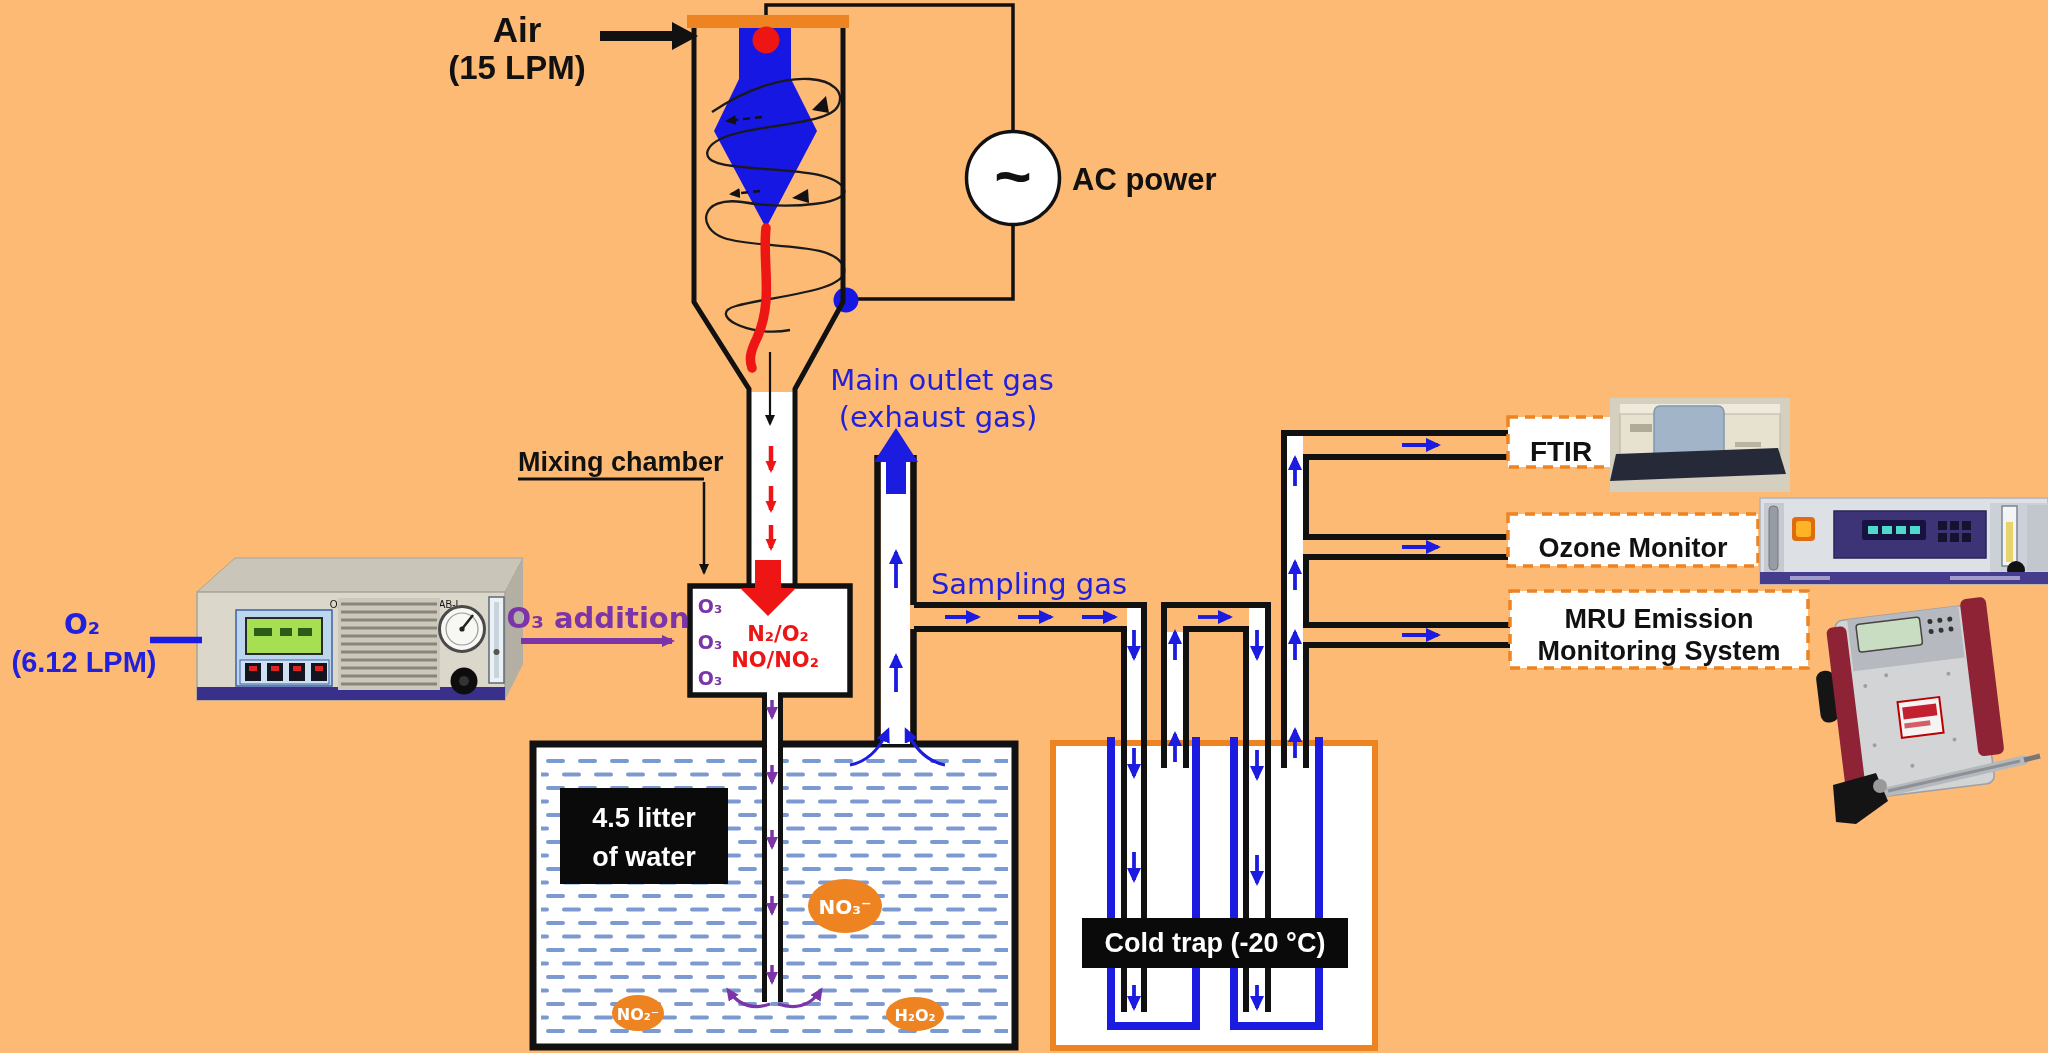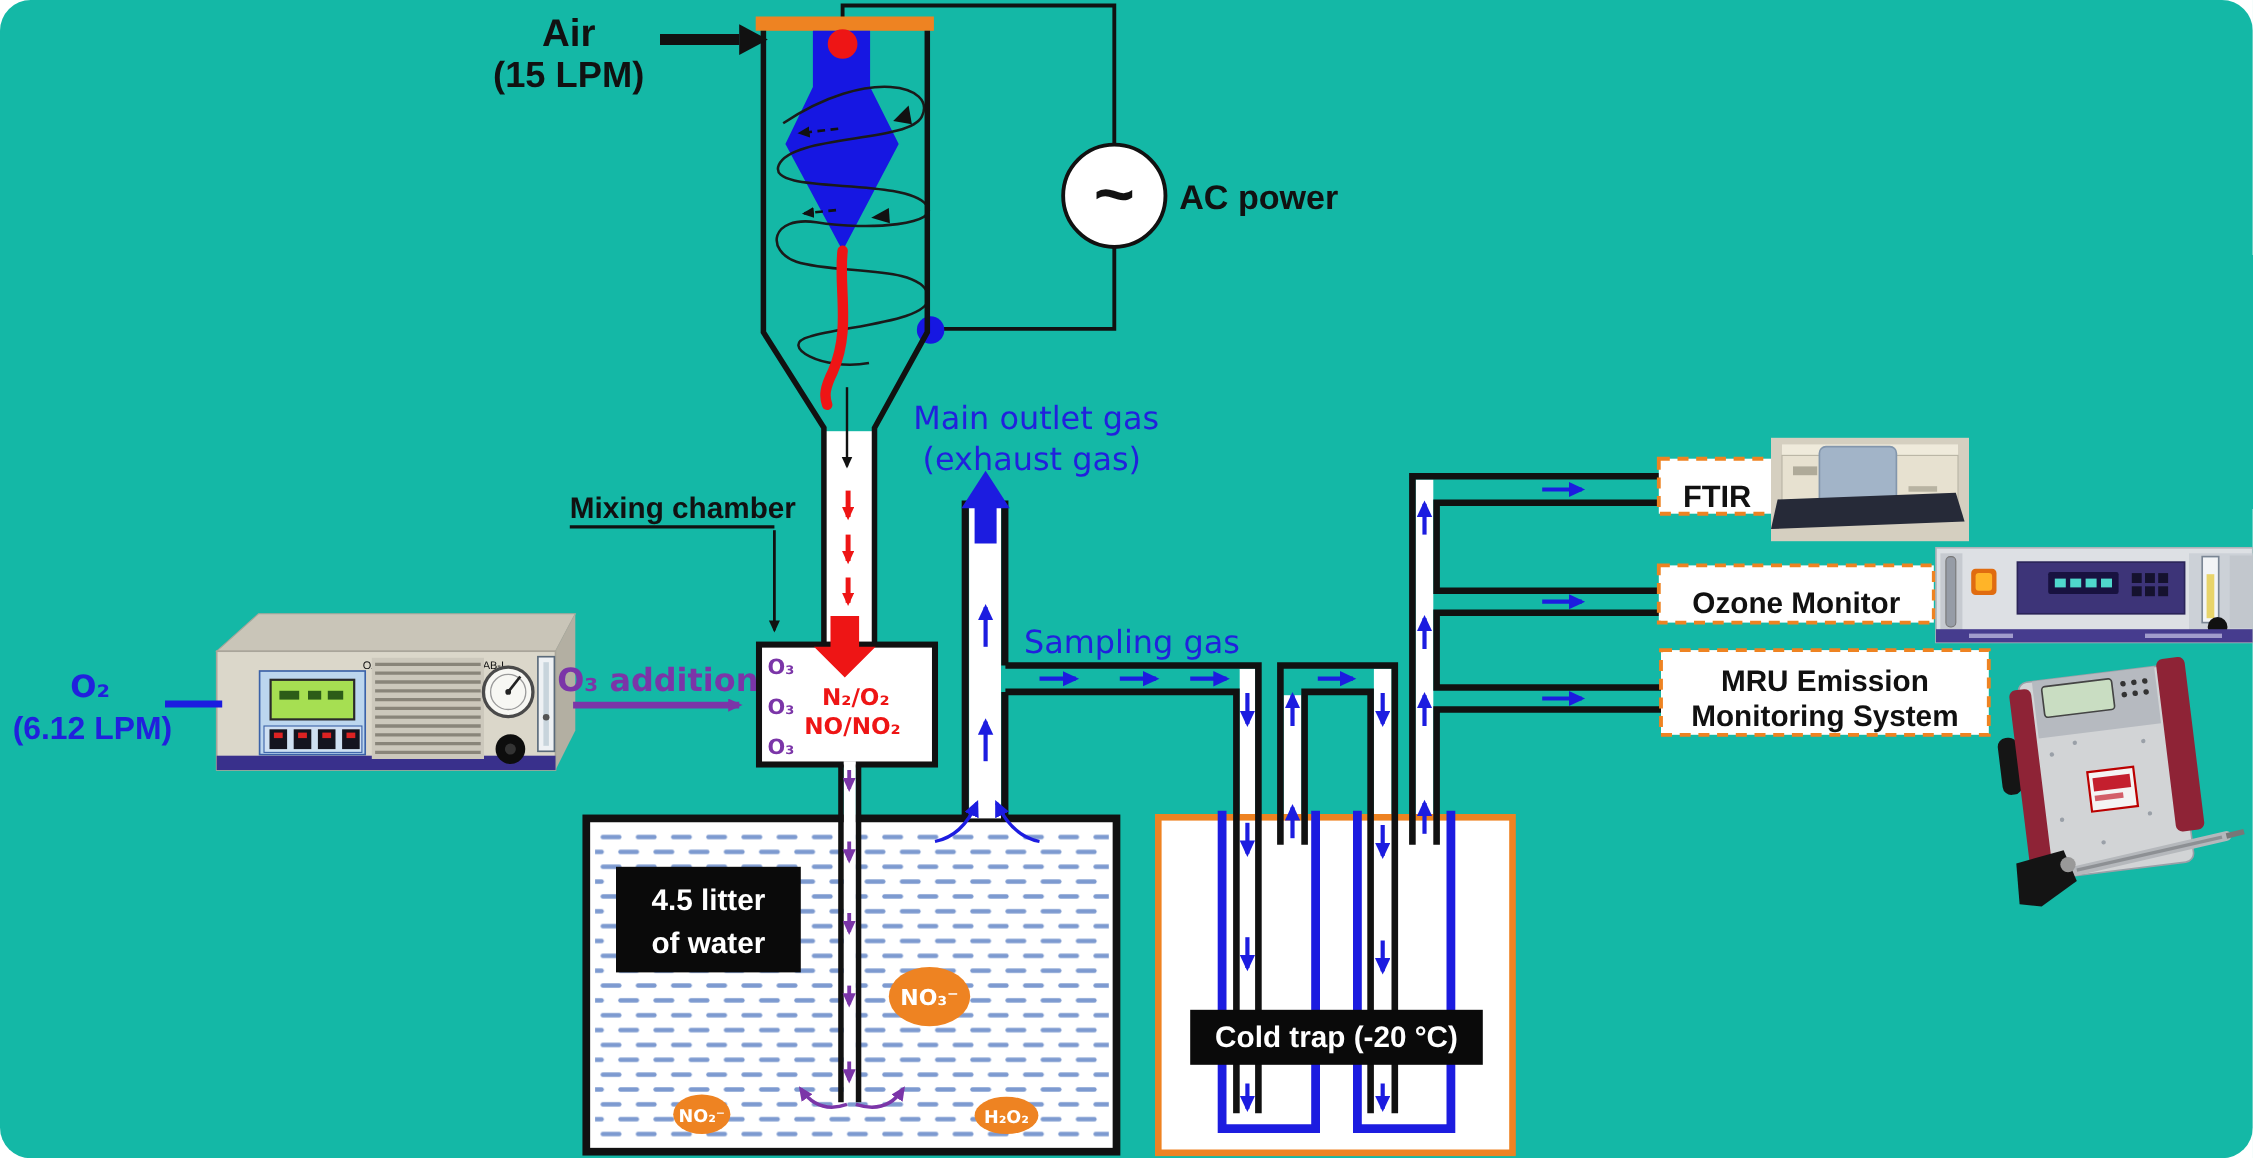--- a/index.html
+++ b/index.html
@@ -1,16 +1,16 @@
 <!DOCTYPE html>
 <html><head>
 <meta charset="utf-8">
 <style>
   html,body{margin:0;padding:0;background:#ffffff;}
-  .stage{position:relative;width:2048px;height:1053px;background:#14b8a6;overflow:hidden;border-radius:28px;}
+  .stage{position:relative;width:2048px;height:1053px;background:#fdba74;overflow:hidden;}
   svg{display:block;}
   text{font-family:"Liberation Sans",sans-serif;font-weight:700;fill:#111;}
   .chem{font-family:"DejaVu Sans",sans-serif;font-weight:700;}
   .blue{fill:#2121dd;}
   .bluethin{fill:#2121dd;font-weight:400;font-family:"DejaVu Sans",sans-serif;}
   .purple{fill:#7b35a8;}
   .red{fill:#ee1515;}
   .white{fill:#ffffff;}
   .tiny{font-weight:400;}
 </style>

